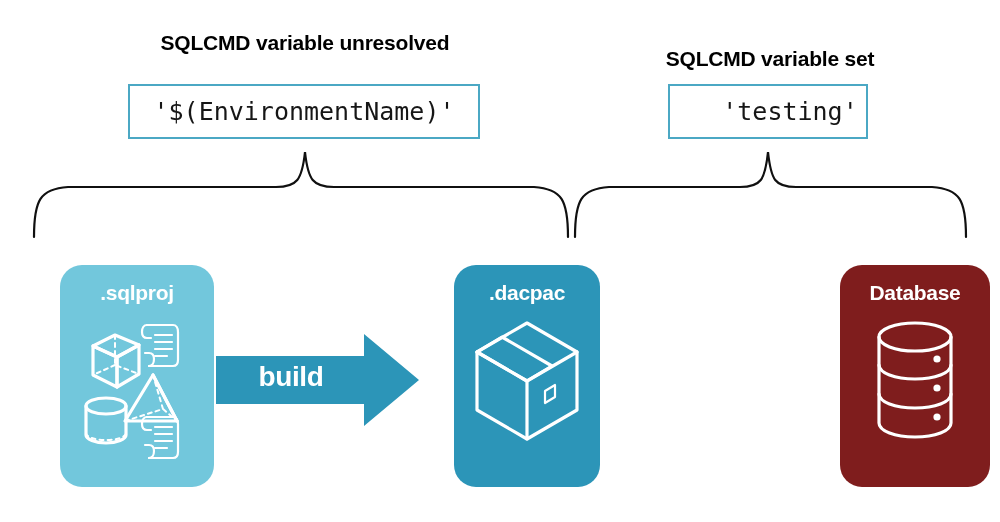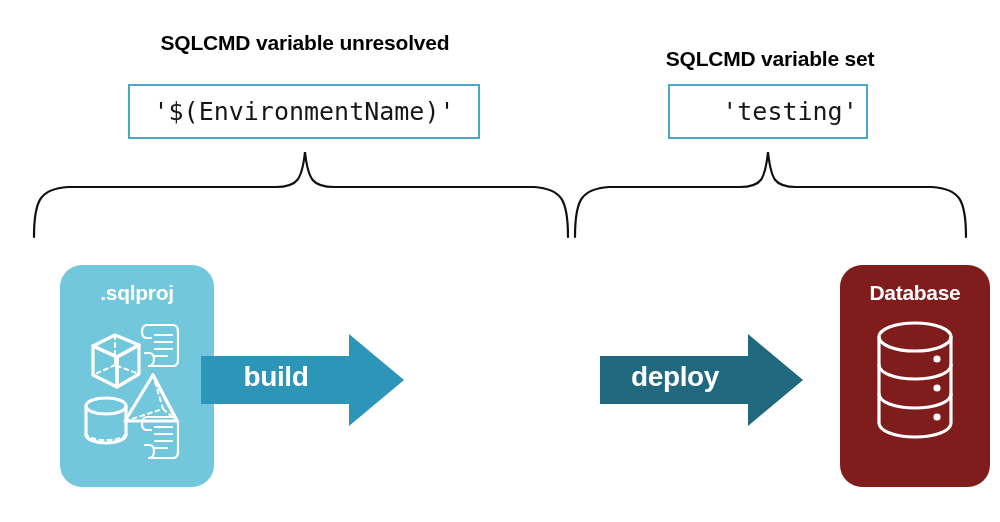--- a/index.html
+++ b/index.html
@@ -160,21 +160,21 @@
     stroke: none;
   }
 
   
   .arrow-wrap {
     position: absolute;
     top: 334px;
     height: 92px;
   }
   #arrow-build {
-    left: 201px;
+    left: 216px;
     width: 203px;
   }
   #arrow-deploy {
     left: 600px;
     width: 203px;
   }
   .arrow-wrap svg {
     display: block;
     width: 100%;
     height: 100%;
@@ -275,27 +275,39 @@
     </div>
   </div>
 
   <div class="arrow-wrap" id="arrow-build">
     <svg viewBox="0 0 203 92" preserveAspectRatio="none">
       <path fill="#2C95B8" d="M 0,22 L 148,22 L 148,0 L 203,46 L 148,92 L 148,70 L 0,70 Z"></path>
     </svg>
     <div class="arrow-label">build</div>
   </div>
 
-
-  <div class="arrow-wrap" id="arrow-deploy">
-    <svg viewBox="0 0 203 92" preserveAspectRatio="none">
-      <path fill="#20697F" d="M 0,22 L 148,22 L 148,0 L 203,46 L 148,92 L 148,70 L 0,70 Z"></path>
-    </svg>
-    <div class="arrow-label">deploy</div>
-  </div>
+  <div class="stage-card" id="stage-dacpac">
+    <div class="stage-label">.dacpac</div>
+    <div class="stage-art">
+      <svg width="120" height="150" viewBox="0 0 120 150">
+        <g>
+
+          <path class="art-stroke" d="M 60,10 L 110,39 L 110,97 L 60,126 L 10,97 L 10,39 Z"></path>
+
+          <path class="art-stroke" d="M 10,39 L 60,68 L 110,39"></path>
+          <path class="art-stroke" d="M 60,68 L 60,126"></path>
+
+          <path class="art-stroke" d="M 35,24 L 85,53 L 60,68 L 10,39 Z"></path>
+
+          <path class="art-stroke-thin" d="M 78,78 L 88,72 L 88,84 L 78,90 Z"></path>
+        </g>
+      </svg>
+    </div>
+  </div>
+
 
   <div class="stage-card" id="stage-database">
     <div class="stage-label">Database</div>
     <div class="stage-art">
       <svg width="120" height="150" viewBox="0 0 120 150">
         <g>
 
           <ellipse class="art-stroke" cx="60" cy="24" rx="36" ry="14"></ellipse>
 
           <path class="art-stroke" d="M 24,24 L 24,110 C 24,118 40,124 60,124 C 80,124 96,118 96,110 L 96,24"></path>

